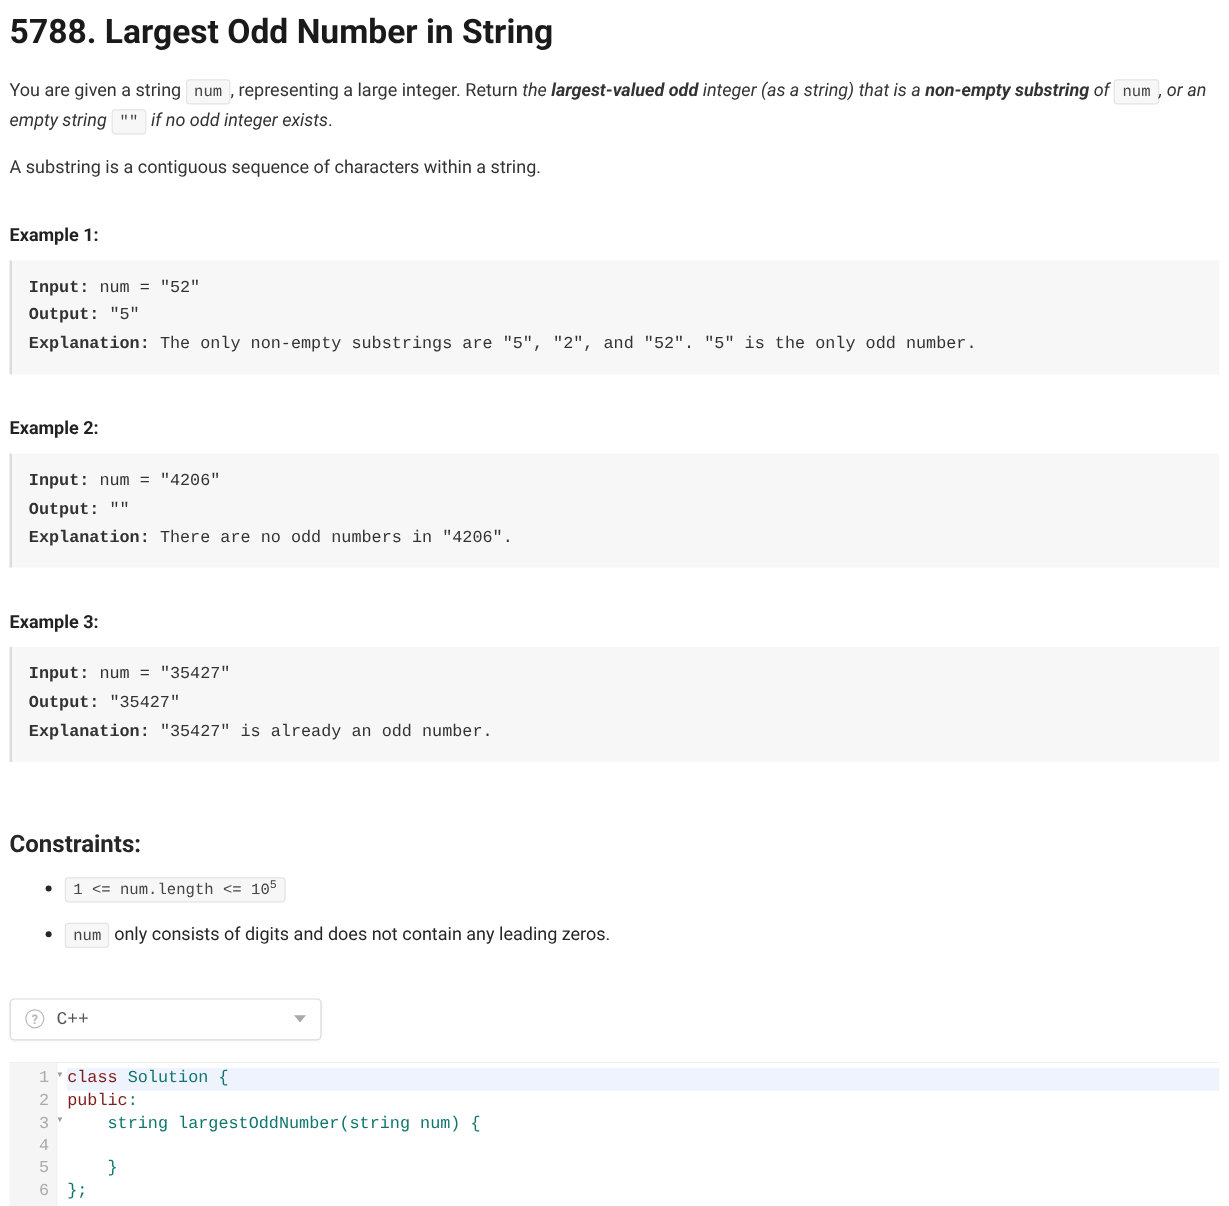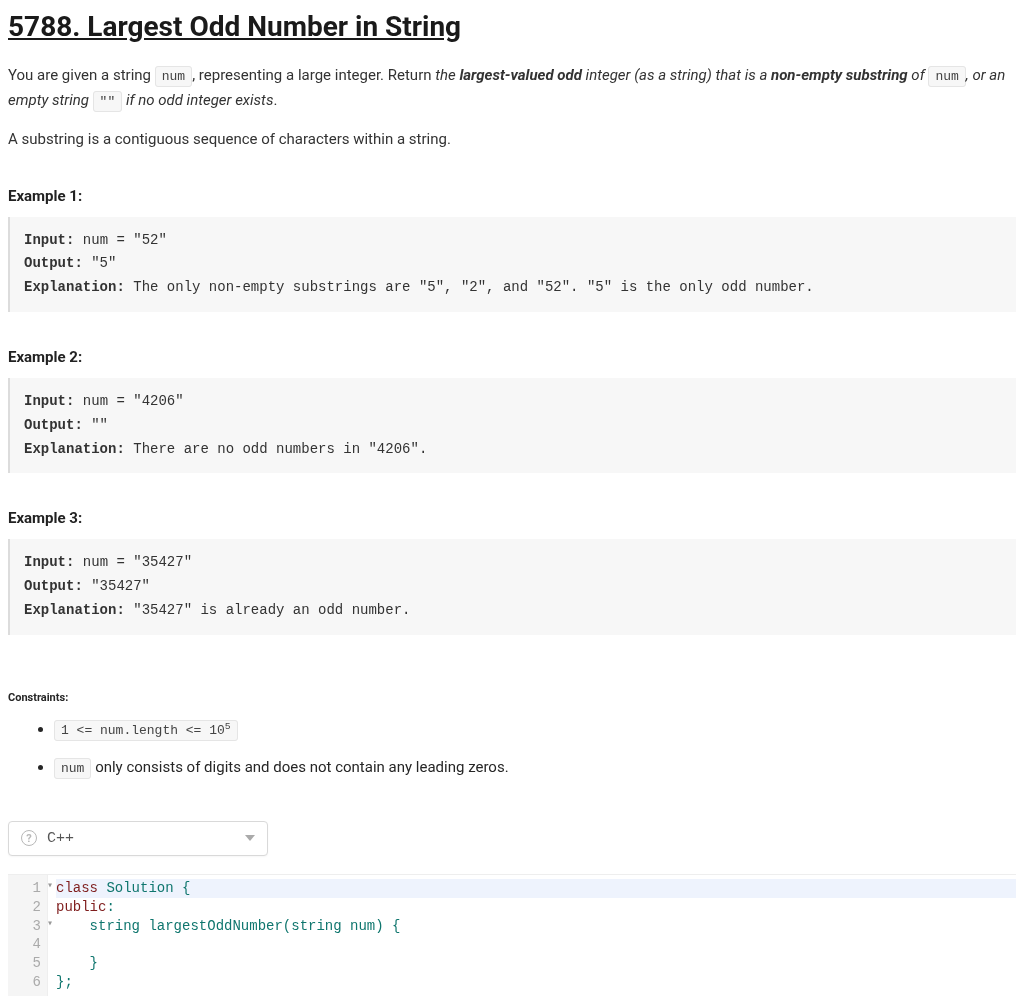--- a/index.html
+++ b/index.html
@@ -10,21 +10,20 @@
     font-size: 15px;
     color: #262626;
     background: #ffffff;
     width: 1024px;
   }
   h1.title {
     font-size: 28px;
     font-weight: 700;
     margin: 10px 0 20px 0;
     color: #1a1a1a;
-    text-decoration: underline;
   }
   p.desc {
     font-size: 15px;
     line-height: 1.6;
     margin: 14px 0;
     color: #333;
   }
   code.inline {
     background: #f7f7f7;
     border: 1px solid #e5e5e5;
@@ -51,21 +50,21 @@
     margin: 0 0 18px 0;
     font-family: "SFMono-Regular", Consolas, "Liberation Mono", Menlo, monospace;
     font-size: 14px;
     line-height: 1.7;
     white-space: pre-wrap;
     color: #333;
   }
   pre.example b { font-weight: 700; }
   .constraints-heading {
     font-weight: 700;
-    font-size: 11px;
+    font-size: 20px;
     margin-top: 56px;
     margin-bottom: 12px;
   }
   ul.constraints {
     padding-left: 46px;
     margin: 10px 0 28px 0;
   }
   ul.constraints li {
     margin: 13px 0;
     font-size: 15px;

